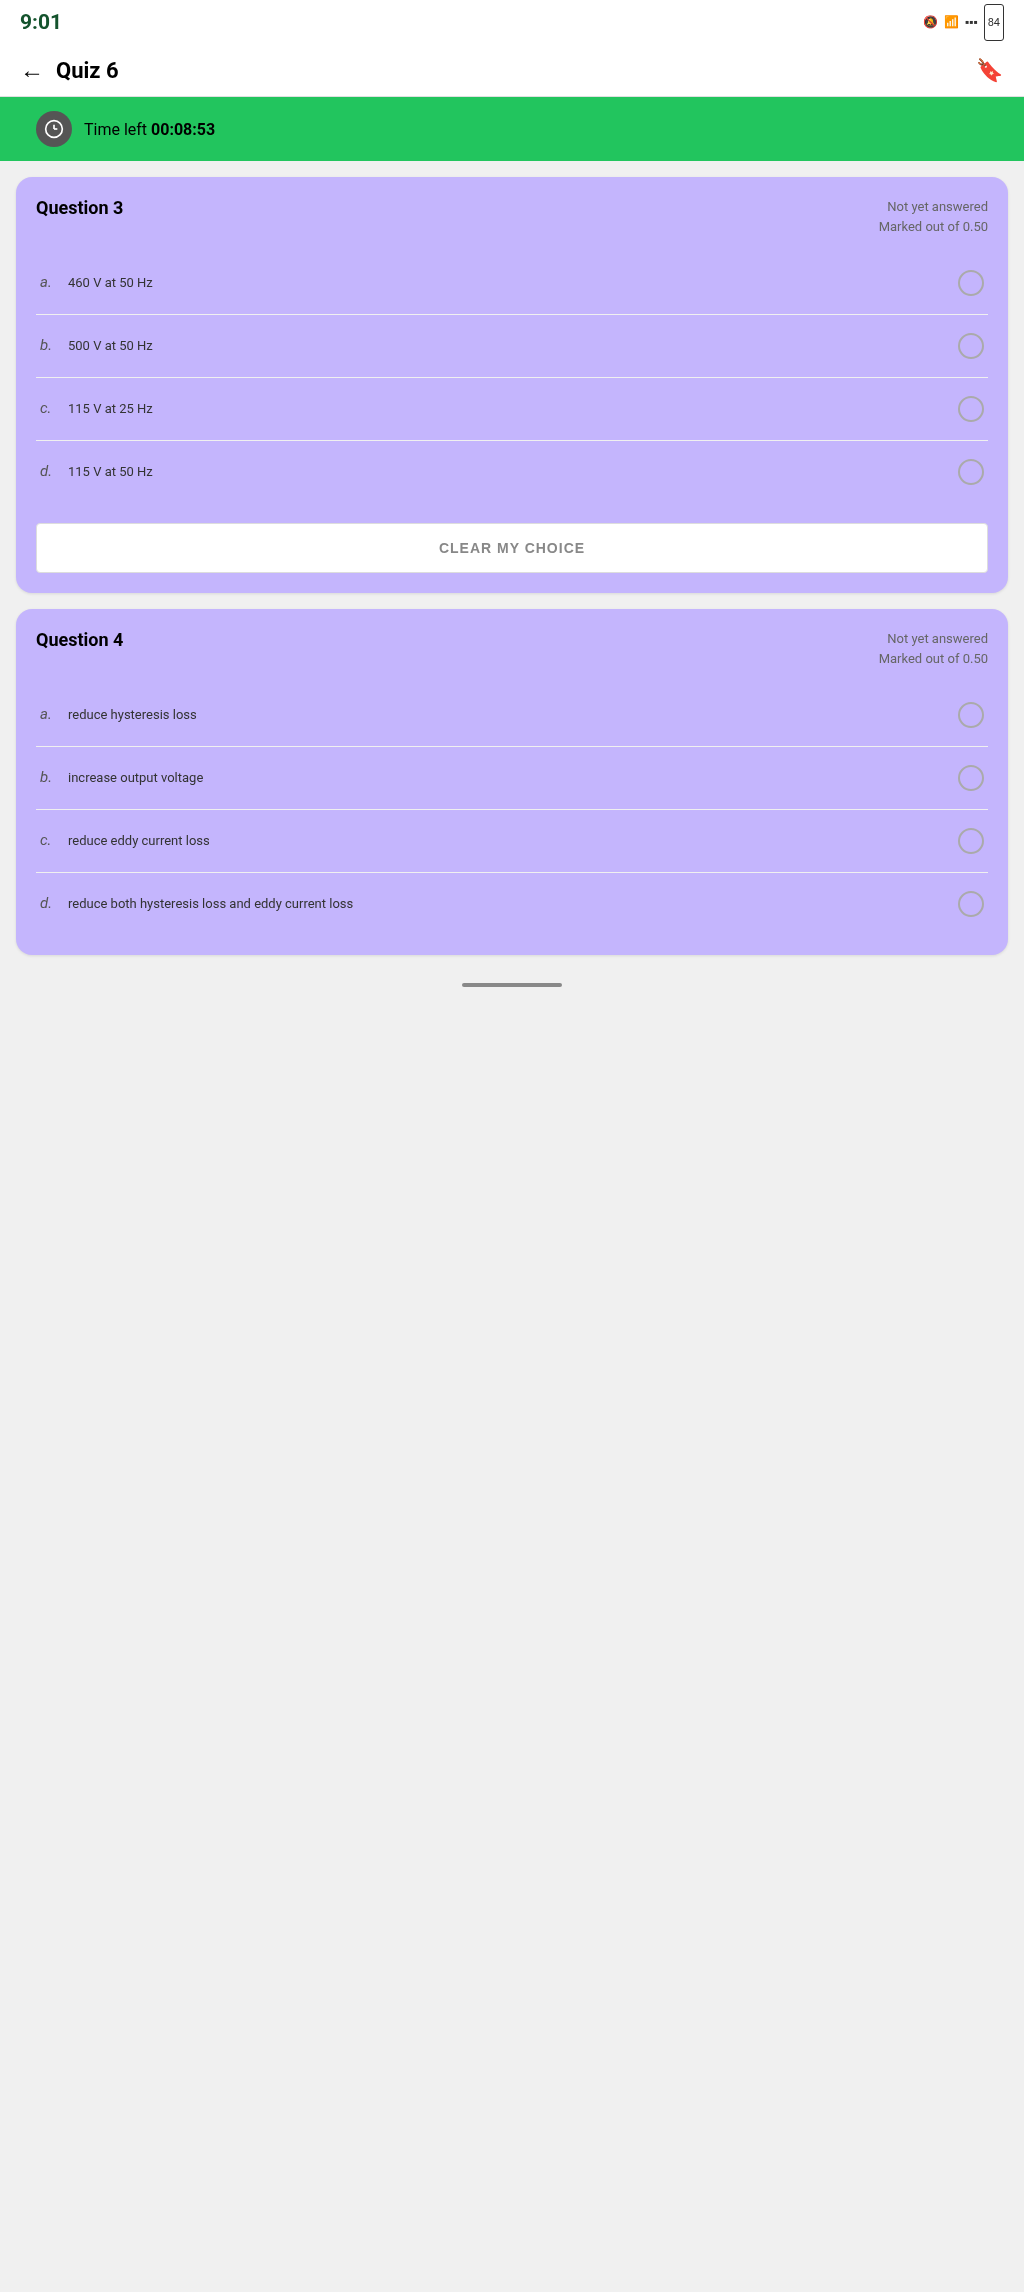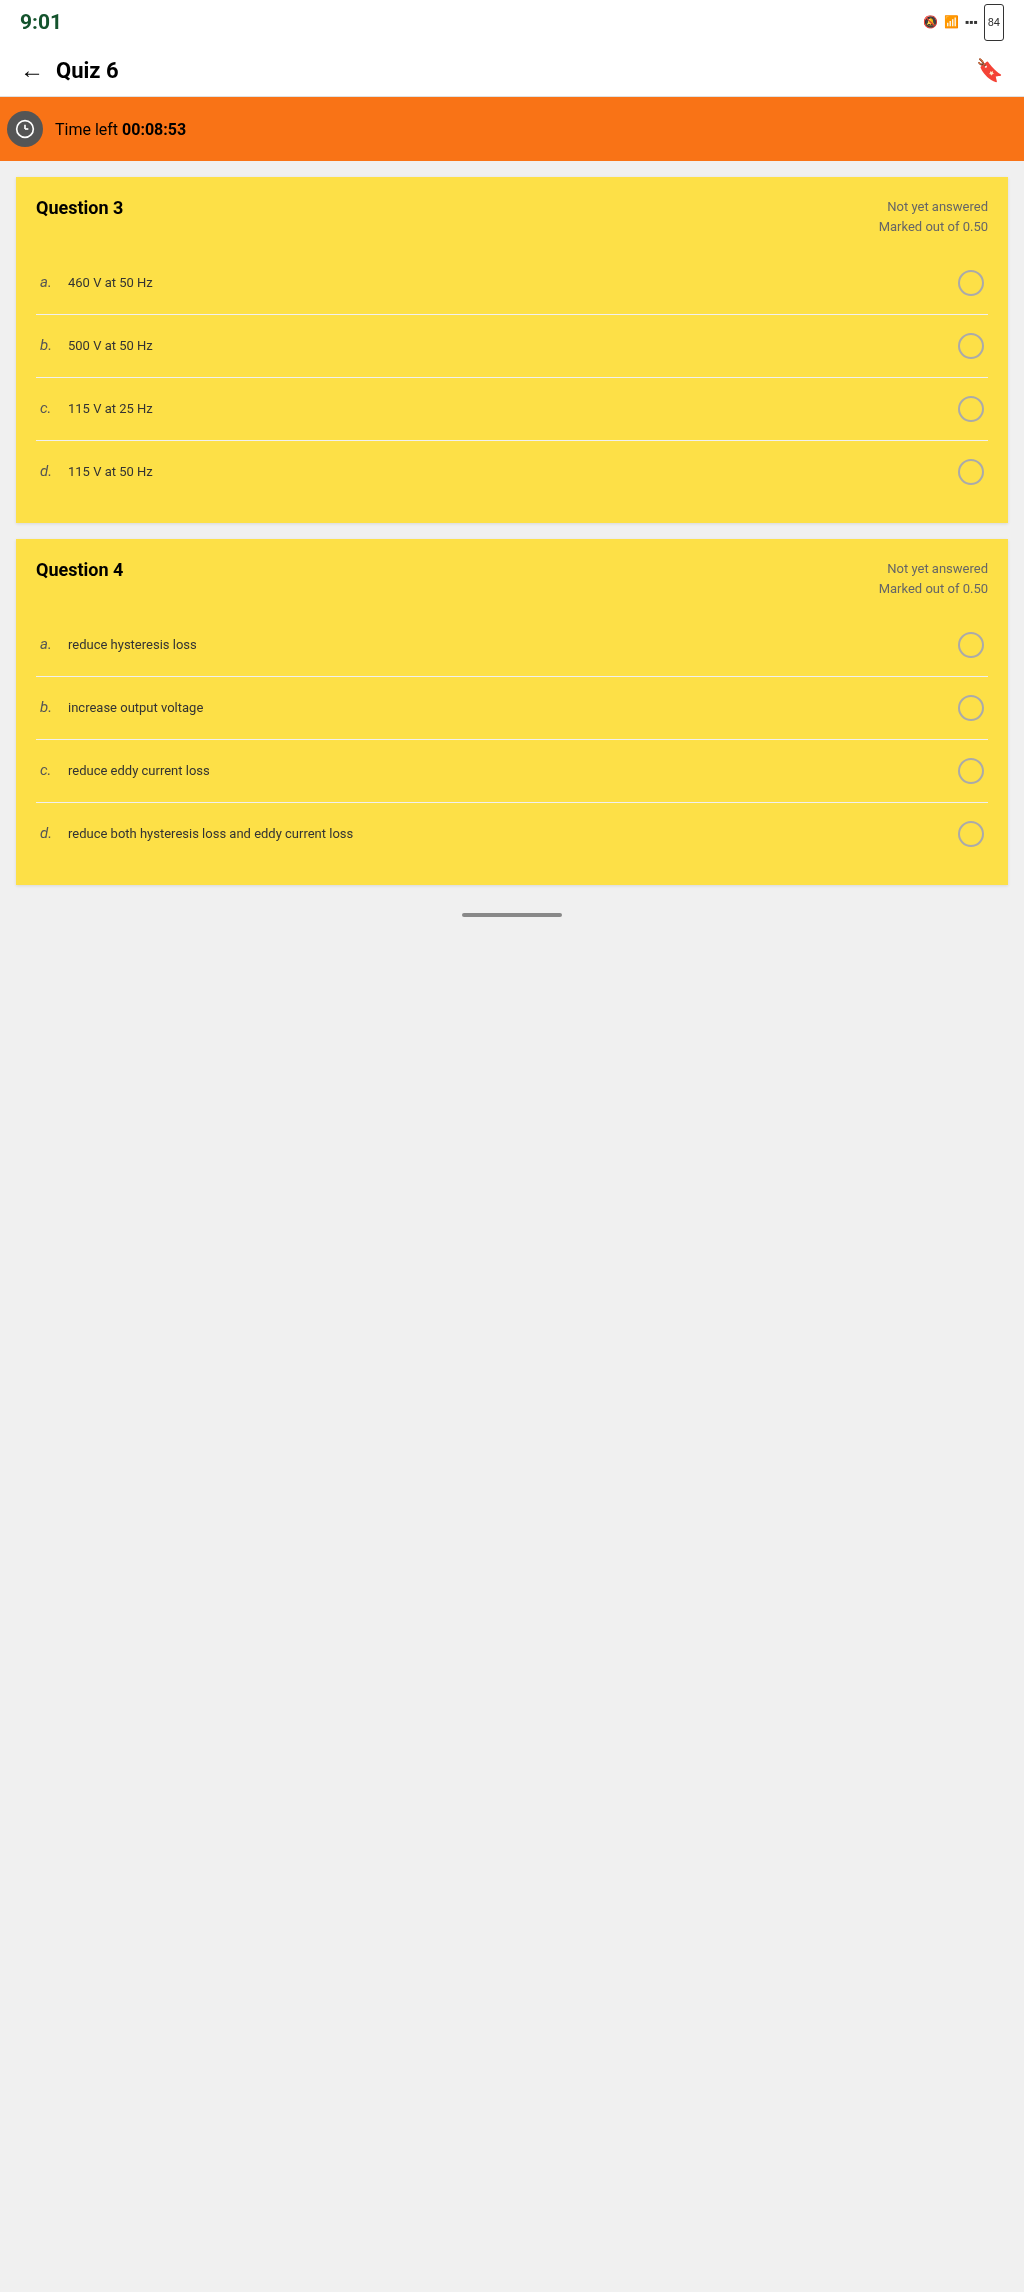--- a/index.html
+++ b/index.html
@@ -78,22 +78,22 @@
       font-weight: 700;
       color: #000;
     }
 
     .bookmark-icon {
       font-size: 22px;
       color: #000;
     }
 
     .timer-bar {
-      background: #f97316;
-      padding: 14px 7px;
+      background: #22c55e;
+      padding: 14px 36px;
       display: flex;
       align-items: center;
       gap: 12px;
     }
 
     .clock-icon {
       width: 36px;
       height: 36px;
       background: #555;
       border-radius: 50%;
@@ -111,22 +111,22 @@
     }
 
     .content {
       padding: 16px;
       display: flex;
       flex-direction: column;
       gap: 16px;
     }
 
     .question-card {
-      background: #fde047;
-      border-radius: 0;
+      background: #c4b5fd;
+      border-radius: 16px;
       padding: 20px;
       box-shadow: 0 1px 3px rgba(0,0,0,0.1);
     }
 
     .question-header {
       display: flex;
       justify-content: space-between;
       align-items: flex-start;
       margin-bottom: 16px;
     }
@@ -305,20 +305,21 @@
       <div class="option-item">
         <div class="option-left">
           <span class="option-label">d.</span>
           <span class="option-text">115 V at 50 Hz</span>
         </div>
         <div class="radio-circle"></div>
       </div>
 
     </div>
 
+    <button class="clear-button">CLEAR MY CHOICE</button>
   </div>
 
   <div class="question-card">
     <div class="question-header">
       <span class="question-number">Question 4</span>
       <div class="question-status">
         <div>Not yet answered</div>
         <div>Marked out of 0.50</div>
       </div>
     </div>

